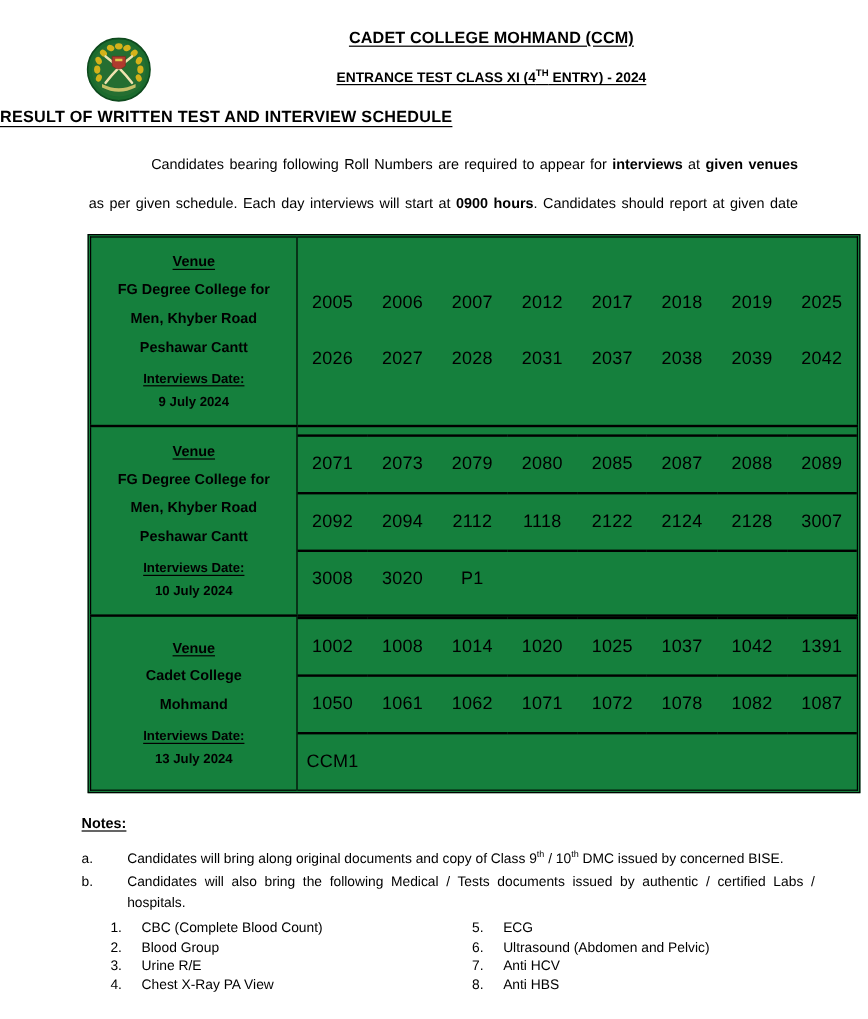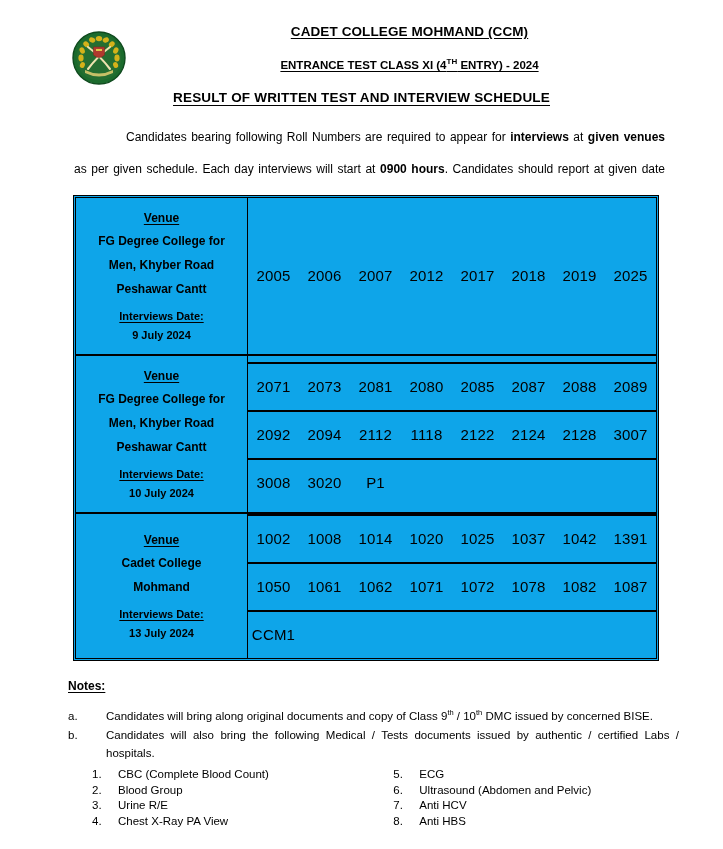--- a/index.html
+++ b/index.html
@@ -59,21 +59,20 @@
   .doc-subtitle sup {
     font-size: 8px;
     vertical-align: super;
     line-height: 0;
   }
   .doc-heading {
     position: absolute;
     left: 0;
     right: 0;
     top: 90px;
-    text-align: center;
     font-size: 13.5px;
     font-weight: bold;
     text-decoration: underline;
     text-underline-offset: 2.5px;
     letter-spacing: 0.2px;
   }
 
   
   .intro {
     position: absolute;
@@ -86,24 +85,24 @@
     text-justify: inter-word;
   }
   .intro .indent { display: inline-block; width: 52px; }
   .intro b { font-weight: bold; }
 
   
   .sched-wrap {
     position: absolute;
     left: 73px;
     top: 195px;
-    width: 586px;
+    width: 644px;
     border: 1px solid #000;
     padding: 1px;
-    background: #0ea5e9;
+    background: #15803d;
     box-sizing: border-box;
   }
   .sched-table {
     width: 100%;
     border-collapse: collapse;
     border: 1px solid #000;
     box-sizing: border-box;
   }
   .sched-table tr.block + tr.block td {
     border-top: 2px solid #000;
@@ -284,41 +283,51 @@
                 <tr>
                   <td>2005</td>
                   <td>2006</td>
                   <td>2007</td>
                   <td>2012</td>
                   <td>2017</td>
                   <td>2018</td>
                   <td>2019</td>
                   <td>2025</td>
                 </tr>
+                <tr>
+                  <td>2026</td>
+                  <td>2027</td>
+                  <td>2028</td>
+                  <td>2031</td>
+                  <td>2037</td>
+                  <td>2038</td>
+                  <td>2039</td>
+                  <td>2042</td>
+                </tr>
               </tbody>
             </table>
           </td>
         </tr>
 
         <tr class="block">
           <td class="venue-cell">
             <div class="venue-label">Venue</div>
             <div class="venue-line">FG Degree College for</div>
             <div class="venue-line">Men, Khyber Road</div>
             <div class="venue-line">Peshawar Cantt</div>
             <div class="venue-date-label">Interviews Date:</div>
             <div class="venue-date">10 July 2024</div>
           </td>
           <td class="rolls-cell">
             <table class="rolls-grid">
               <tbody>
                 <tr>
                   <td>2071</td>
                   <td>2073</td>
-                  <td>2081</td>
+                  <td>2079</td>
                   <td>2080</td>
                   <td>2085</td>
                   <td>2087</td>
                   <td>2088</td>
                   <td>2089</td>
                 </tr>
                 <tr>
                   <td>2092</td>
                   <td>2094</td>
                   <td>2112</td>

